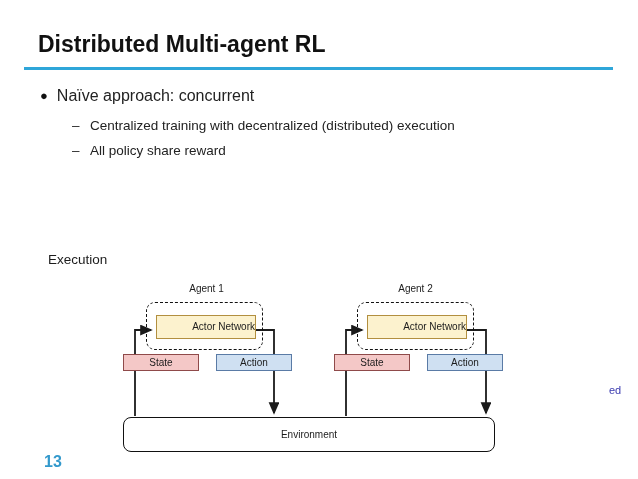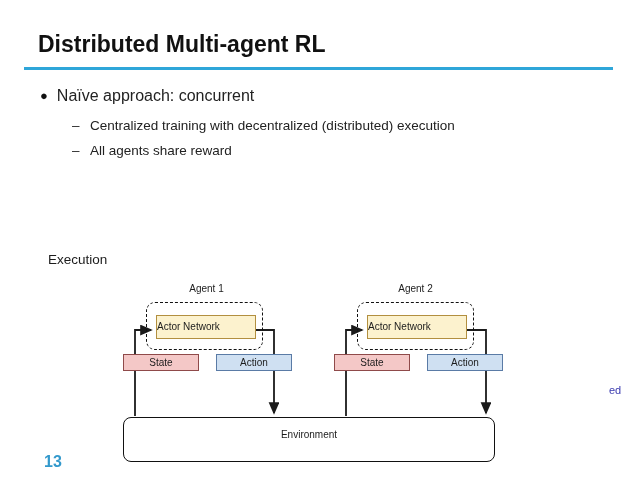--- a/index.html
+++ b/index.html
@@ -77,39 +77,39 @@
     box-sizing: border-box;
     background: transparent;
   }
   .network-box {
     top: 315px;
     width: 100px; height: 24px;
     background: #fcf2ce;
     border: 1px solid #b28f3f;
     box-sizing: border-box;
     font-size: 10px;
-    text-align: left;
+    text-align: right;
     line-height: 22px;
     color: #1c1c1c;
   }
   .state-box, .action-box {
     top: 354px;
     width: 76px; height: 17px;
     box-sizing: border-box;
     font-size: 10px;
     text-align: center;
     line-height: 15px;
     color: #1c1c1c;
   }
   .state-box { background: #f4c8c7; border: 1px solid #8f4a4a; }
   .action-box { background: #cfe0f2; border: 1px solid #5a7ba6; }
 
   .environment-box {
     left: 123px; top: 417px;
-    width: 372px; height: 45px;
+    width: 372px; height: 35px;
     border: 1.8px solid #111;
     border-radius: 8px;
     box-sizing: border-box;
     background: #fff;
     font-size: 10px;
     text-align: center;
     line-height: 33px;
     color: #1c1c1c;
   }
 
@@ -155,21 +155,21 @@
 
   <div class="abs bullet-main">
     <span class="marker">●</span><span>Naïve approach: concurrent</span>
   </div>
 
   <div class="abs sub-bullets">
     <div class="row">
       <span class="dash">–</span><span>Centralized training with decentralized (distributed) execution</span>
     </div>
     <div class="row">
-      <span class="dash">–</span><span>All agents share reward</span>
+      <span class="dash">–</span><span>All policy share reward</span>
     </div>
   </div>
 
   <div class="abs section-label">Execution</div>
 
   <svg class="abs connector-svg" width="638" height="479" viewBox="0 0 638 479" xmlns="http://www.w3.org/2000/svg">
     <defs>
       <marker id="arrow" markerWidth="8" markerHeight="8" refX="6" refY="3" orient="auto">
         <path d="M0,0 L7,3 L0,6 Z" fill="#1b1b1b"></path>
       </marker>

